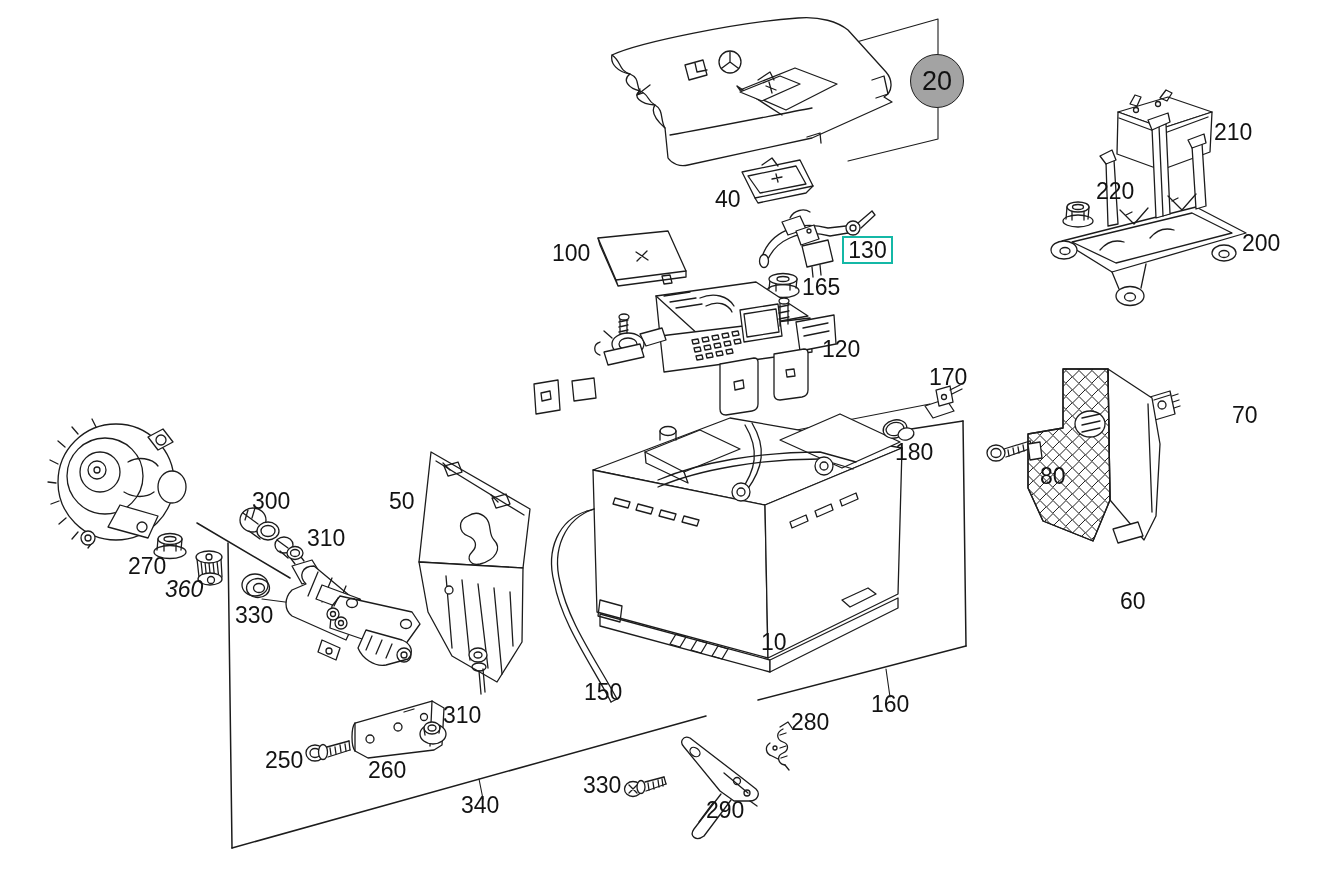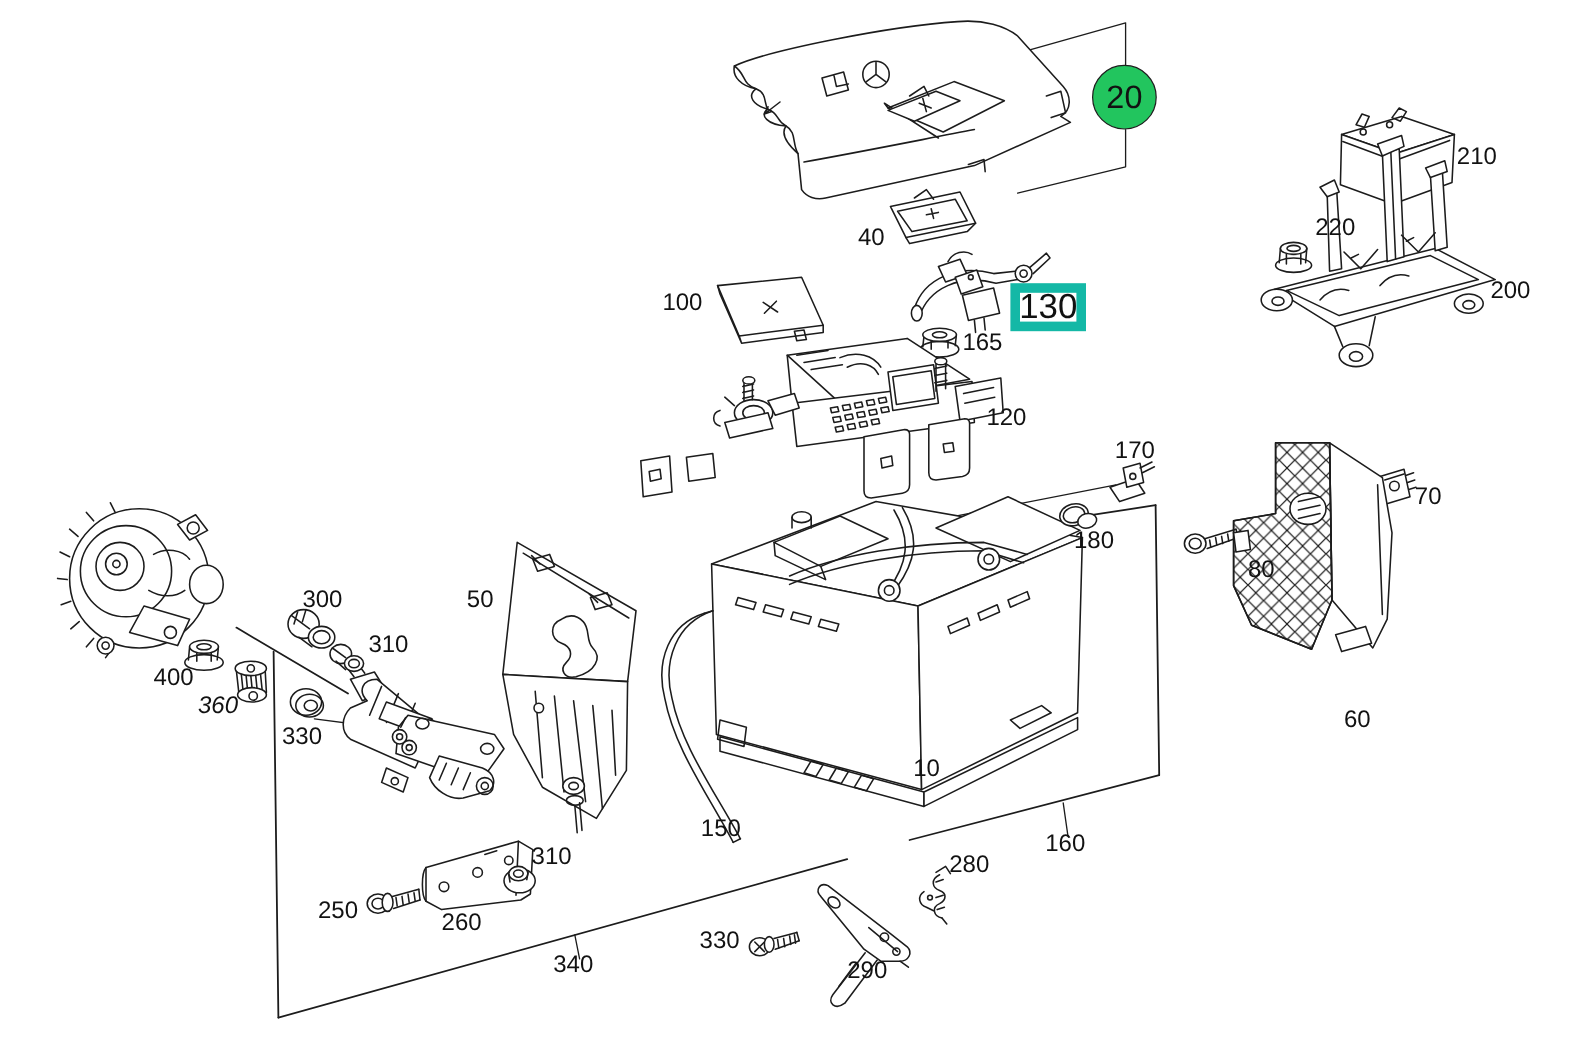--- a/index.html
+++ b/index.html
@@ -1,25 +1,25 @@
 <!DOCTYPE html>
 <html><head>
 <meta charset="utf-8">
 <style>
   html,body{margin:0;padding:0;background:#fff;}
   #stage{position:relative;width:1326px;height:881px;background:#fff;overflow:hidden;
          font-family:"Liberation Sans","DejaVu Sans",sans-serif;}
   #art{position:absolute;left:0;top:0;}
-  .lbl{position:absolute;font-size:20px;color:#121212;white-space:nowrap;line-height:1;
+  .lbl{position:absolute;font-size:23px;color:#121212;white-space:nowrap;line-height:1;
        letter-spacing:0px;}
   .balloon{position:absolute;left:910px;top:54px;width:54px;height:54px;border:1.7px solid #1f1f1f;
        border-radius:50%;display:flex;align-items:center;justify-content:center;
-       font-size:27px;color:#121212;background:#22c55e;box-sizing:border-box;}
-  .hl{left:842px;top:236px;width:47px;height:24px;border:8px solid #14b8a6;background:#fff;
-      display:flex;align-items:center;justify-content:center;font-size:29px;color:#111;}
+       font-size:27px;color:#121212;background:#a3a3a3;box-sizing:border-box;}
+  .hl{left:842px;top:236px;width:47px;height:24px;border:2px solid #14b8a6;background:#fff;
+      display:flex;align-items:center;justify-content:center;font-size:23px;color:#111;}
 </style>
 </head>
 <body>
 
 <div id="stage">
 
 <svg id="art" width="1326" height="881" viewBox="0 0 1326 881" fill="none" stroke="#1c1c1c" stroke-width="1.3" stroke-linecap="round" stroke-linejoin="round">
 
   <defs>
     <pattern id="diam" width="13" height="13" patternUnits="userSpaceOnUse">
@@ -371,30 +371,30 @@
 
 <div class="lbl" style="left:715px;top:188px;">40</div>
 <div class="lbl" style="left:552px;top:242px;">100</div>
 <div class="lbl" style="left:802px;top:276px;">165</div>
 <div class="lbl" style="left:822px;top:338px;">120</div>
 <div class="lbl" style="left:929px;top:366px;">170</div>
 <div class="lbl" style="left:895px;top:441px;">180</div>
 <div class="lbl" style="left:1214px;top:121px;">210</div>
 <div class="lbl" style="left:1058px;top:180px;margin-left:38px;">220</div>
 <div class="lbl" style="left:1242px;top:232px;">200</div>
-<div class="lbl" style="left:1179px;top:404px;text-align:right;">70</div>
+<div class="lbl" style="left:1232px;top:404px;text-align:right;">70</div>
 <div class="lbl" style="left:1040px;top:465px;">80</div>
 <div class="lbl" style="left:1120px;top:547px;margin-top:43px;">60</div>
 <div class="lbl" style="left:761px;top:631px;">10</div>
 <div class="lbl" style="left:584px;top:639px;margin-top:42px;">150</div>
 <div class="lbl" style="left:871px;top:693px;">160</div>
 <div class="lbl" style="left:389px;top:490px;">50</div>
 <div class="lbl" style="left:252px;top:490px;">300</div>
 <div class="lbl" style="left:307px;top:527px;">310</div>
-<div class="lbl" style="left:128px;top:555px;">400</div>
+<div class="lbl" style="left:128px;top:555px;">270</div>
 <div class="lbl" style="left:165px;top:578px;font-style:italic;">360</div>
 <div class="lbl" style="left:235px;top:604px;">330</div>
 <div class="lbl" style="left:265px;top:749px;">250</div>
 <div class="lbl" style="left:368px;top:759px;">260</div>
 <div class="lbl" style="left:443px;top:704px;">310</div>
 <div class="lbl" style="left:461px;top:794px;">340</div>
 <div class="lbl" style="left:583px;top:774px;">330</div>
 <div class="lbl" style="left:706px;top:799px;">290</div>
 <div class="lbl" style="left:791px;top:711px;">280</div>
 

